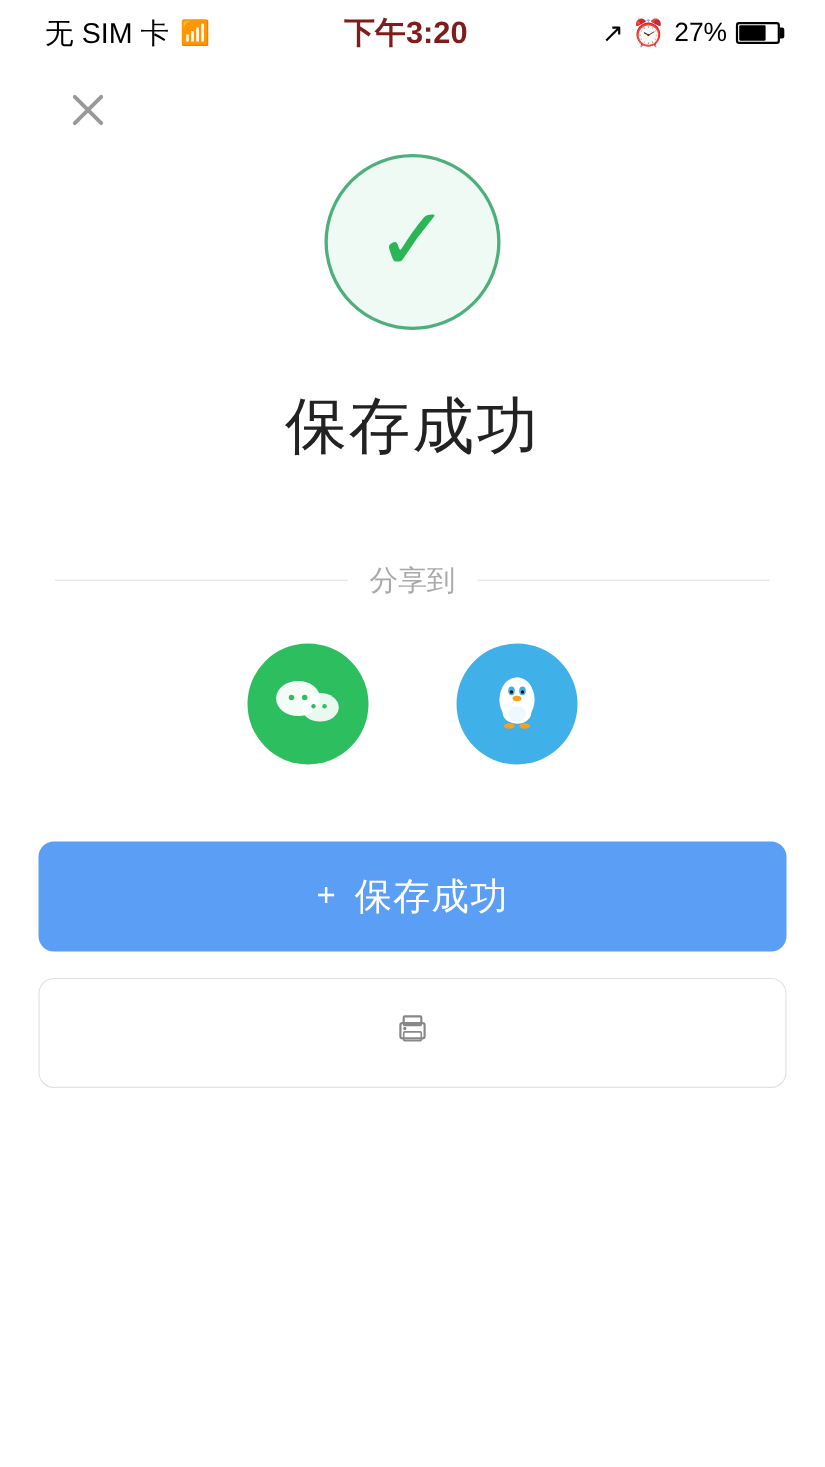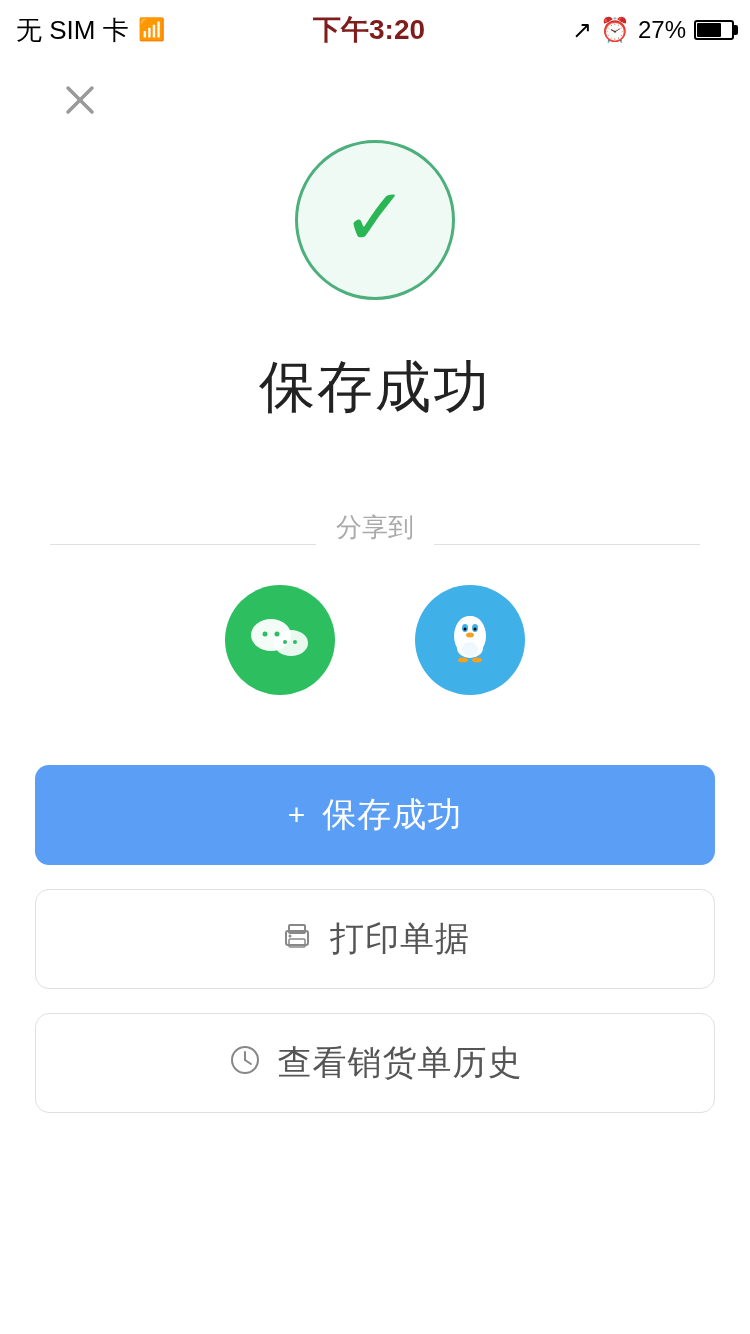--- a/index.html
+++ b/index.html
@@ -10,21 +10,21 @@
       background: #fff;
       font-family: -apple-system, 'PingFang SC', 'Helvetica Neue', sans-serif;
       position: relative;
     }
 
     
     .status-bar {
       display: flex;
       justify-content: space-between;
       align-items: center;
-      padding: 0 16px;
+      padding: 0 41px;
       height: 60px;
       background: #fff;
     }
     .status-left {
       display: flex;
       align-items: center;
       gap: 10px;
       font-size: 26px;
       color: #000;
       font-weight: 500;
@@ -123,21 +123,21 @@
       color: #222;
       font-weight: 400;
       margin-bottom: 84px;
       letter-spacing: 2px;
     }
 
     
     .share-divider {
       width: 100%;
       display: flex;
-      align-items: flex-end;
+      align-items: center;
       padding: 0 50px;
       margin-bottom: 40px;
     }
     .share-line {
       flex: 1;
       height: 1px;
       background: #e0e0e0;
     }
     .share-label {
       font-size: 26px;
@@ -308,28 +308,17 @@
 
     <button class="btn-secondary">
       <span class="btn-icon">
         <svg width="34" height="34" viewBox="0 0 34 34">
           <rect x="6" y="12" width="22" height="14" rx="2" fill="none" stroke="#888" stroke-width="2"></rect>
           <rect x="9" y="6" width="16" height="8" rx="1" fill="none" stroke="#888" stroke-width="2"></rect>
           <rect x="9" y="20" width="16" height="8" rx="1" fill="none" stroke="#888" stroke-width="1.5"></rect>
           <circle cx="10" cy="17" r="1.5" fill="#888"></circle>
         </svg>
       </span>
-      <span>打印单据</span>
     </button>
 
-    <button class="btn-secondary">
-      <span class="btn-icon">
-        <svg width="34" height="34" viewBox="0 0 34 34">
-          <circle cx="17" cy="17" r="13" fill="none" stroke="#888" stroke-width="2"></circle>
-          <line x1="17" y1="9" x2="17" y2="17" stroke="#888" stroke-width="2" stroke-linecap="round"></line>
-          <line x1="17" y1="17" x2="23" y2="21" stroke="#888" stroke-width="2" stroke-linecap="round"></line>
-        </svg>
-      </span>
-      <span>查看销货单历史</span>
-    </button>
 
   </div>
 </div>
 
 </body></html>

